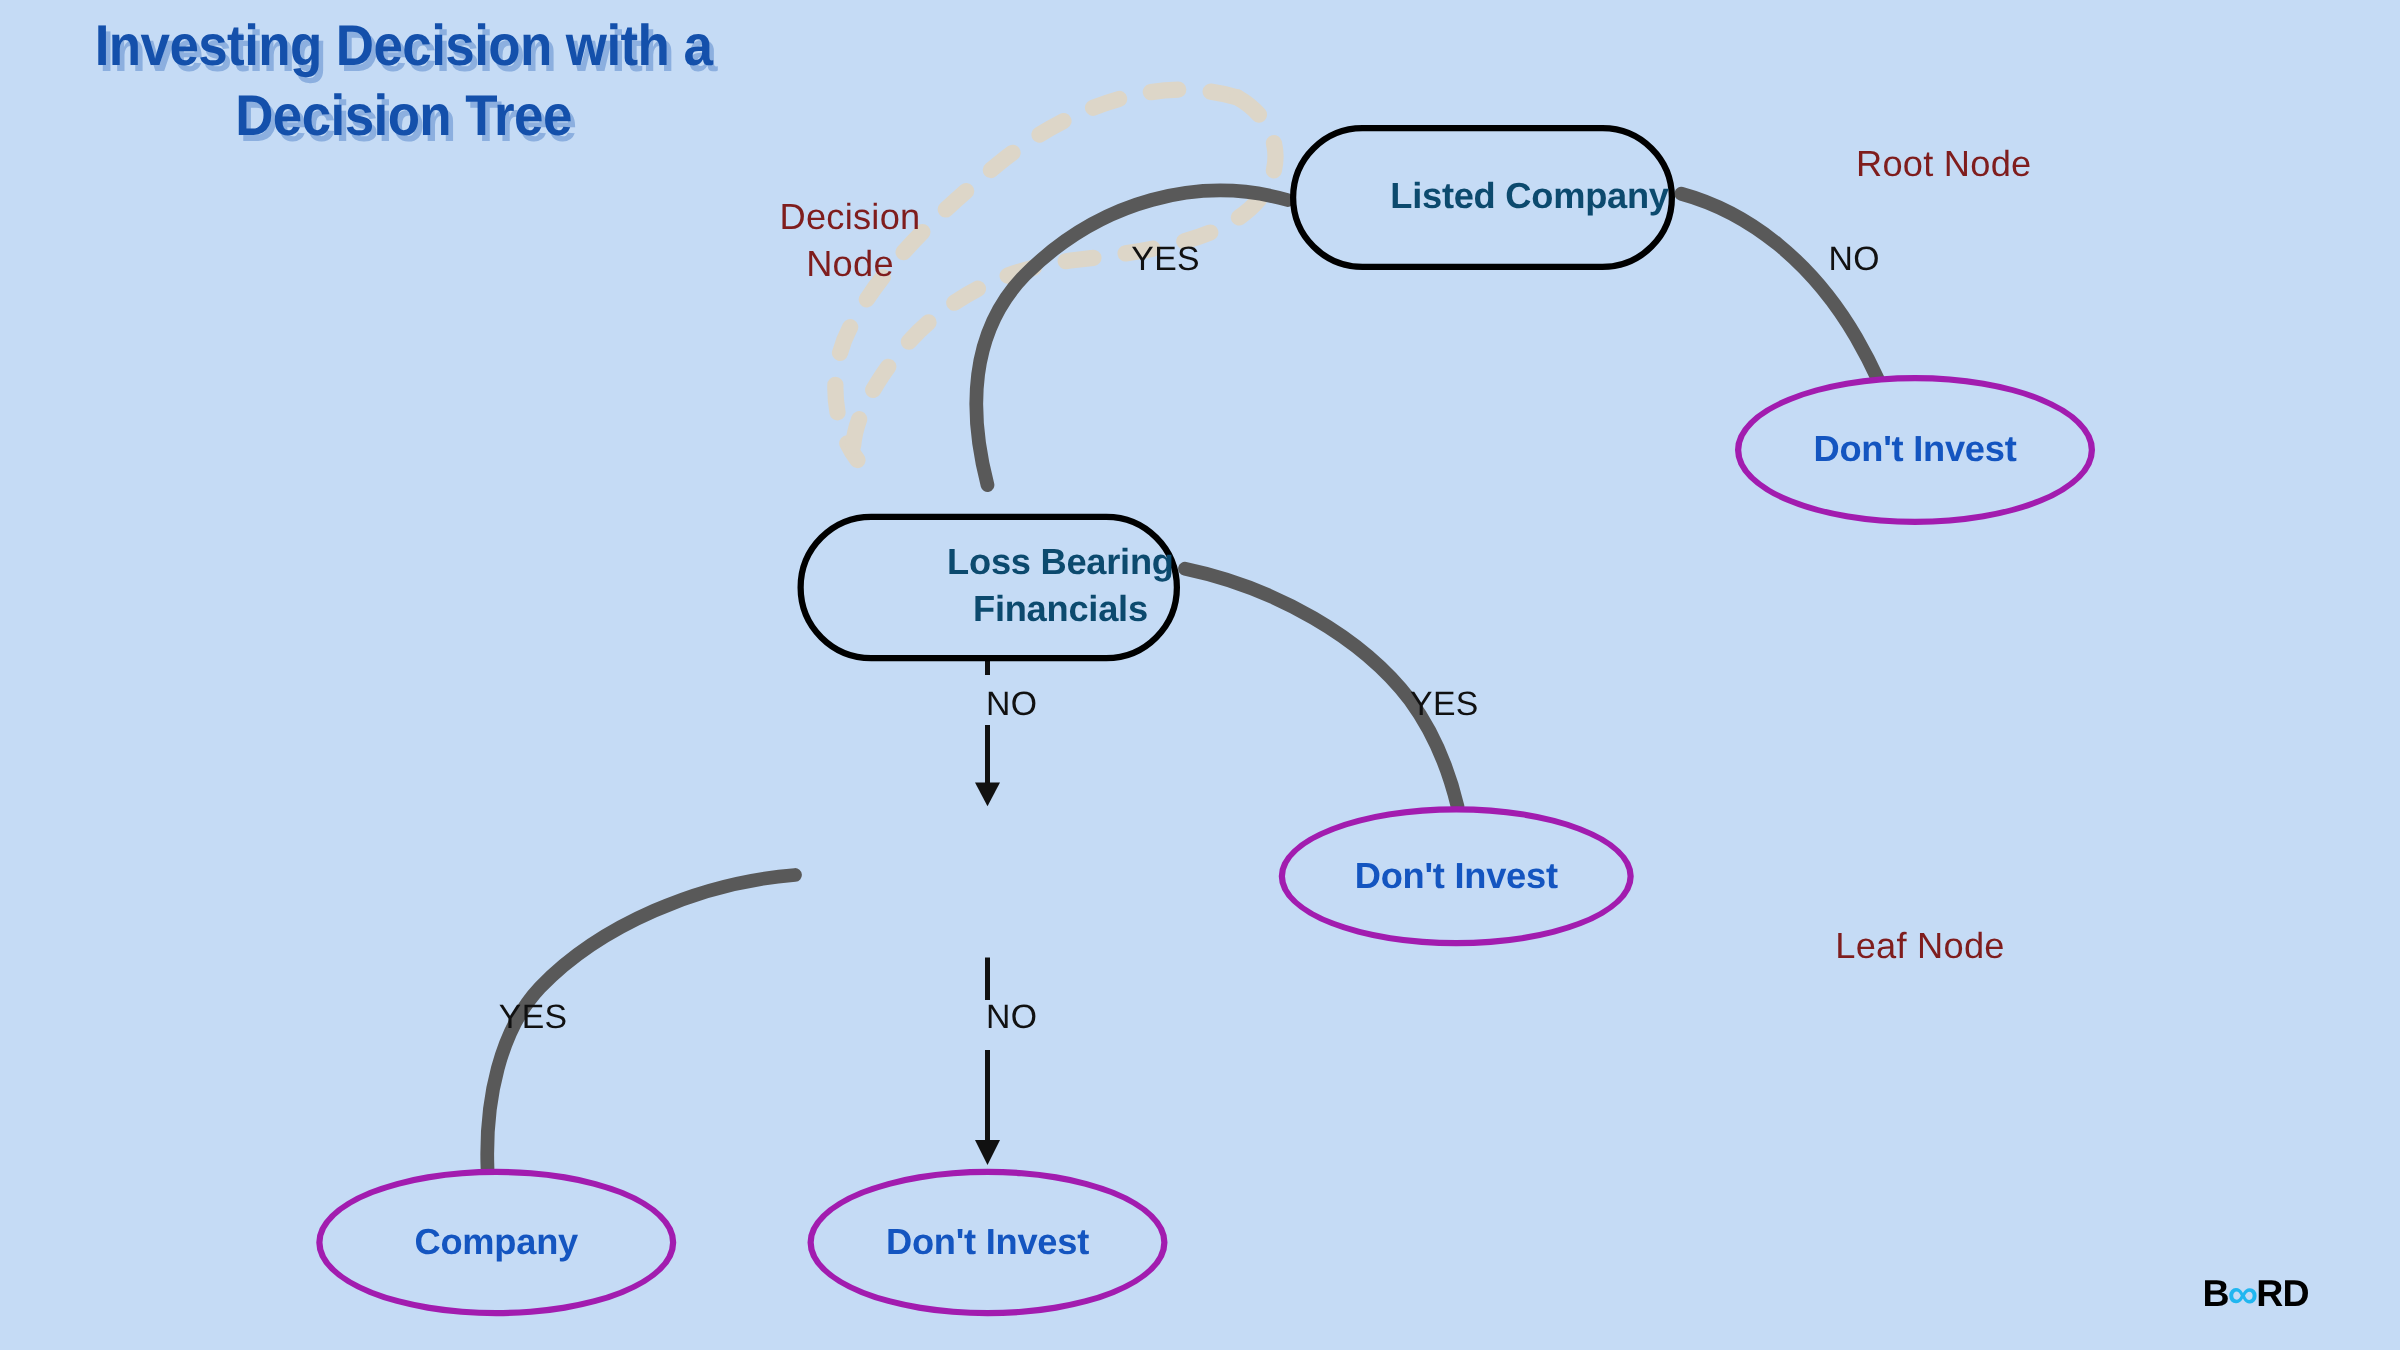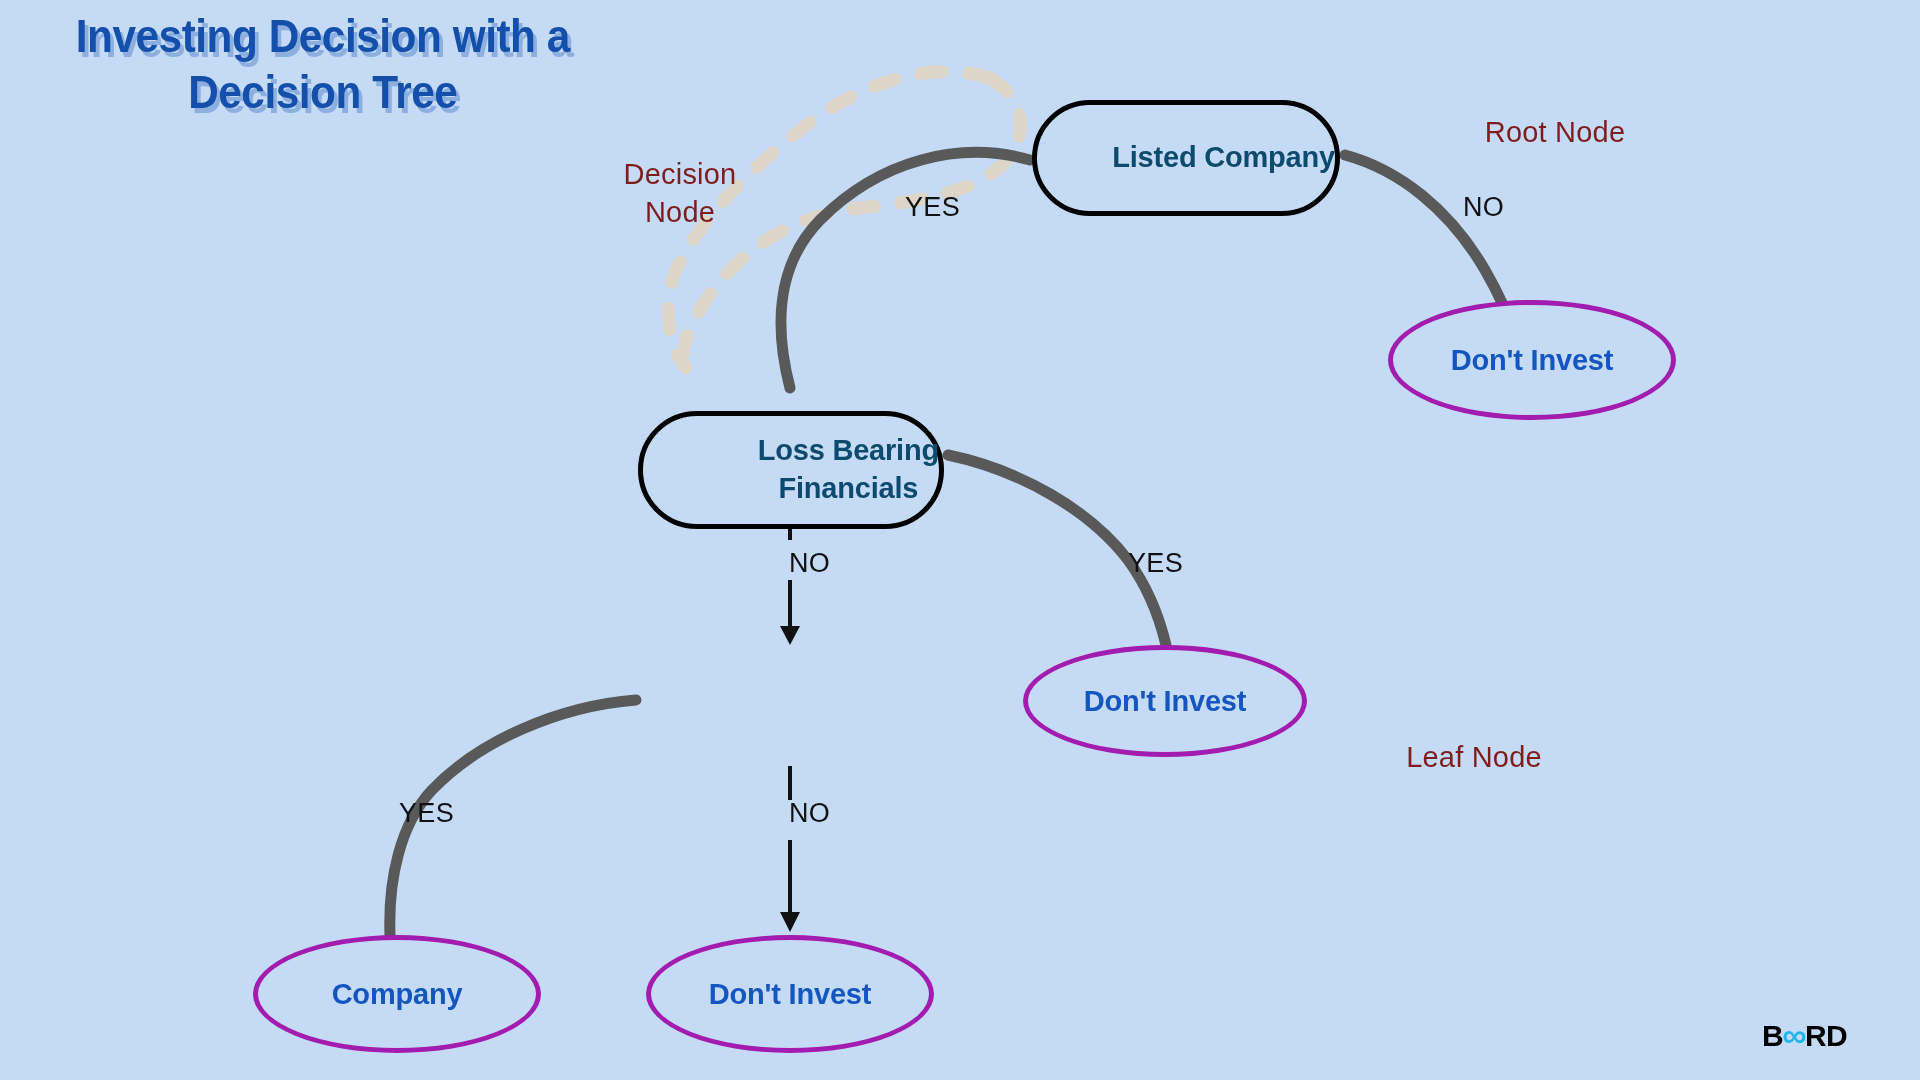--- a/index.html
+++ b/index.html
@@ -189,21 +189,21 @@
 
   <div class="edge-label" style="left:364px; top:798px; width:90px;">YES</div>
 
   <div class="edge-label" style="left:750px; top:798px; width:80px;">NO</div>
 
   <div class="annot" style="left:570px; top:155px; width:220px;">Decision
 Node</div>
 
   <div class="annot" style="left:1455px; top:113px; width:200px;">Root Node</div>
 
-  <div class="annot" style="left:1374px; top:738px; width:200px;">Leaf Node</div>
+  <div class="annot" style="left:1436px; top:738px; width:200px;">Leaf Node</div>
 
   <div id="logo">
     <span>B</span>
     <span class="infinity">∞</span>
     <span>RD</span>
   </div>
 
 </div>
 
 </body></html>

